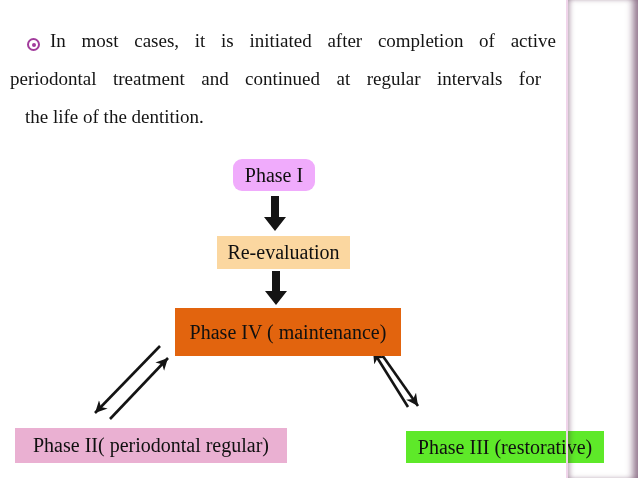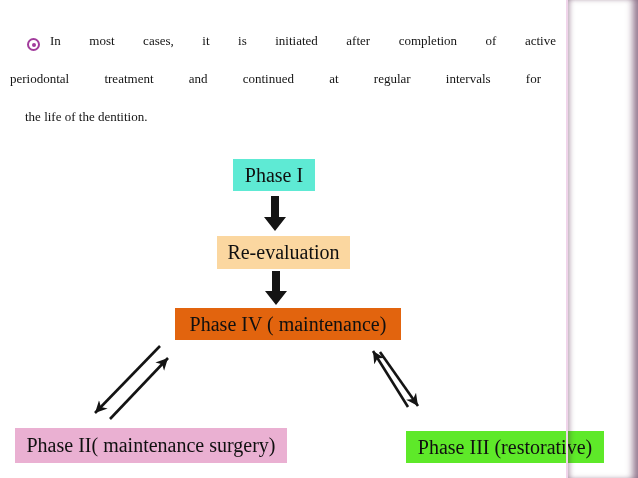--- a/index.html
+++ b/index.html
@@ -9,21 +9,21 @@
     height: 478px;
     background: #ffffff;
     overflow: hidden;
     font-family: "Liberation Serif", serif;
     color: #141414;
   }
 
   
   .para-line {
     position: absolute;
-    font-size: 13px;
+    font-size: 19px;
     line-height: 24px;
     color: #141414;
   }
   .para-line.l1 { left: 50px; top: 29px; width: 506px; text-align: justify; text-align-last: justify; }
   .para-line.l2 { left: 10px; top: 67px; width: 531px; text-align: justify; text-align-last: justify; }
   .para-line.l3 { left: 25px; top: 105px; white-space: nowrap; }
 
   .bullet {
     position: absolute;
     left: 27px; top: 38px;
@@ -43,23 +43,23 @@
   
   .node {
     position: absolute;
     display: flex;
     align-items: center;
     justify-content: center;
     font-size: 20px;
     color: #101010;
     white-space: nowrap;
   }
-  .n-phase1  { left: 233px; top: 159px; width: 82px;  height: 32px; background: #5eead4; }
+  .n-phase1  { left: 233px; top: 159px; width: 82px;  height: 32px; background: #f0abfc; border-radius: 9px; }
   .n-reeval  { left: 217px; top: 236px; width: 133px; height: 33px; background: #fbd7a0; }
-  .n-phase4  { left: 175px; top: 308px; width: 226px; height: 32px; background: #e2640e; }
+  .n-phase4  { left: 175px; top: 308px; width: 226px; height: 48px; background: #e2640e; }
   .n-phase2  { left: 15px;  top: 428px; width: 272px; height: 35px; background: #eab0d2; }
   .n-phase3  { left: 362px; top: 431px; width: 198px; height: 32px; background: #5ee929; margin-left: 44px; }
 
   .arrows-layer {
     position: absolute;
     left: 0; top: 0;
     width: 638px; height: 478px;
     pointer-events: none;
   }
 
@@ -108,18 +108,18 @@
     <line x1="160" y1="346" x2="95" y2="413" stroke="#141414" stroke-width="2.6" marker-end="url(#ah)"></line>
     <line x1="110" y1="419" x2="168" y2="358" stroke="#141414" stroke-width="2.6" marker-end="url(#ah)"></line>
 
     <line x1="408" y1="407" x2="373" y2="351" stroke="#141414" stroke-width="2.6" marker-end="url(#ah)"></line>
     <line x1="380" y1="352" x2="418" y2="406" stroke="#141414" stroke-width="2.6" marker-end="url(#ah)"></line>
   </svg>
 
   <div class="node n-phase1">Phase I</div>
   <div class="node n-reeval">Re-evaluation</div>
   <div class="node n-phase4">Phase IV ( maintenance)</div>
-  <div class="node n-phase2">Phase II( maintenance surgery)</div>
+  <div class="node n-phase2">Phase II( periodontal regular)</div>
   <div class="node n-phase3">Phase III (restorative)</div>
 
   <div class="strip"></div>
 
 </div>
 
 </body></html>

